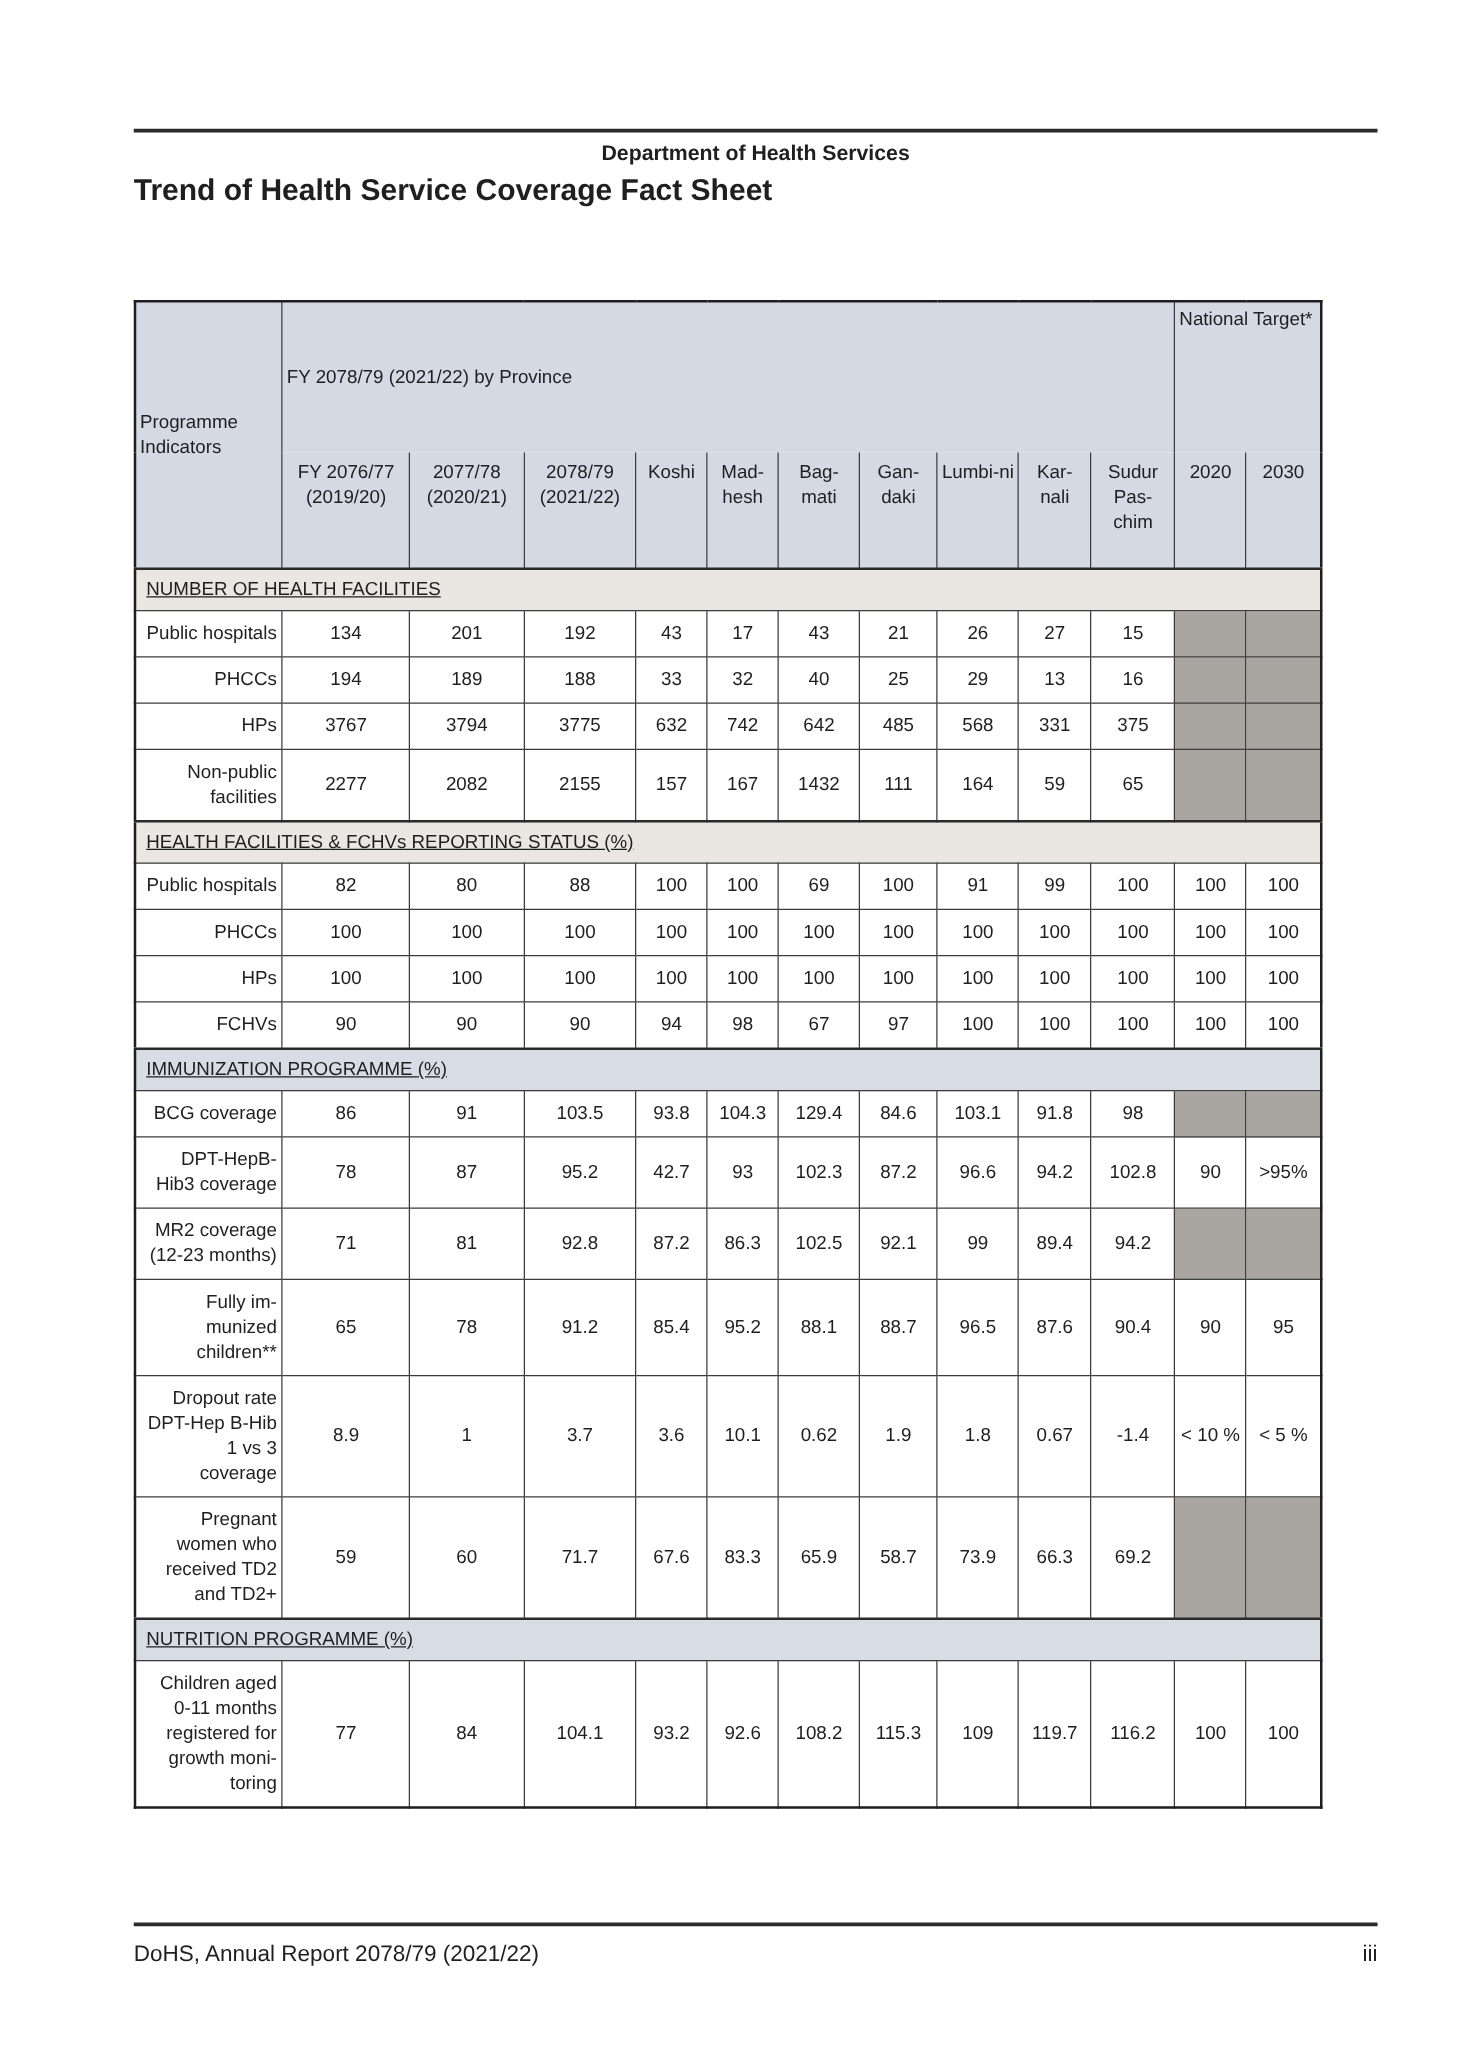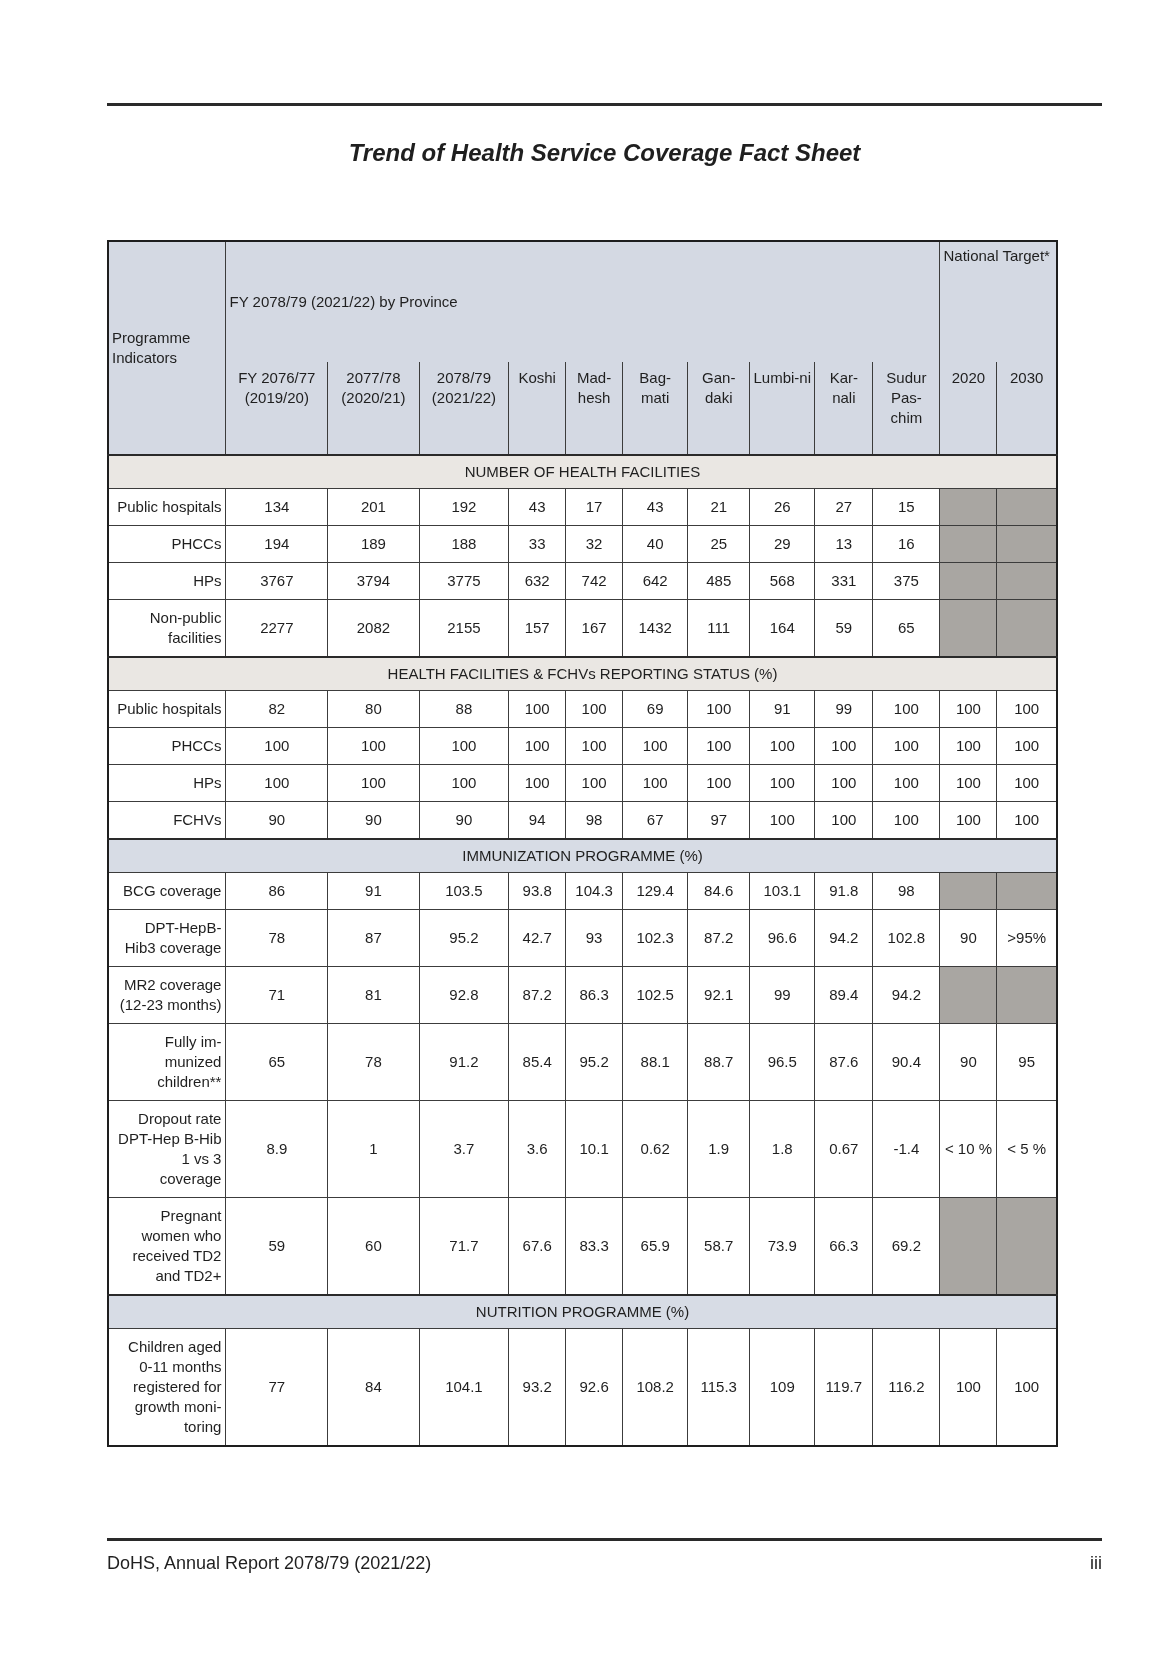--- a/index.html
+++ b/index.html
@@ -23,21 +23,21 @@
     position:absolute;left:107px;width:995px;height:3px;background:#2a2a2a;
   }
   .top-rule{top:103px;}
   .footer-rule{top:1538px;}
   .dept{
     position:absolute;top:113px;left:107px;width:995px;
     text-align:center;font-weight:bold;font-size:17px;
   }
   .title{
     position:absolute;top:139px;left:107px;width:995px;margin:0;
-    text-align:center;font-weight:bold;font-size:24px;font-style:italic;
+    text-align:left;font-weight:bold;font-size:24px;
   }
   .subtitle{
     position:absolute;top:173px;left:107px;width:995px;
     text-align:center;font-size:16.5px;
   }
   table.fact-table{
     position:absolute;left:107px;top:240px;width:951px;
     border-collapse:collapse;table-layout:fixed;
     border:2px solid #1e1e1e;
     font-size:15px;
@@ -65,23 +65,24 @@
     border-top:none;
     vertical-align:top;
     text-align:center;
     height:82px;
     padding-top:6px;
   }
   tr.subheader th:last-child,
   th.band:last-child{border-right:none;}
   td.section-title{
     padding:6px 8px;
-    text-align:center;
+    text-align:left;
     line-height:20px;
     border-top:2px solid #2a2a2a;
+    text-decoration:underline;
   }
   td.section-warm{background:var(--section-warm);}
   td.section-blue{background:var(--section-blue);}
   td.rowlabel{
     text-align:right;vertical-align:middle;
     padding:8px 4px 8px 8px;line-height:20px;
   }
   td.val{
     text-align:center;vertical-align:middle;
     padding:8px 3px;line-height:20px;
@@ -93,20 +94,21 @@
   .footer-right{
     position:absolute;top:1553px;left:107px;width:995px;text-align:right;font-size:18px;
   }
 </style>
 </head>
 <body>
 
 <div class="page">
 
   <div class="rule top-rule"></div>
+  <div class="dept">Department of Health Services</div>
   <h1 class="title">Trend of Health Service Coverage Fact Sheet</h1>
 
   <table class="fact-table">
     <colgroup>
       <col style="width:116px">
         <col style="width:100px">
         <col style="width:90px">
         <col style="width:88px">
       <col style="width:56px">
         <col style="width:56px">

